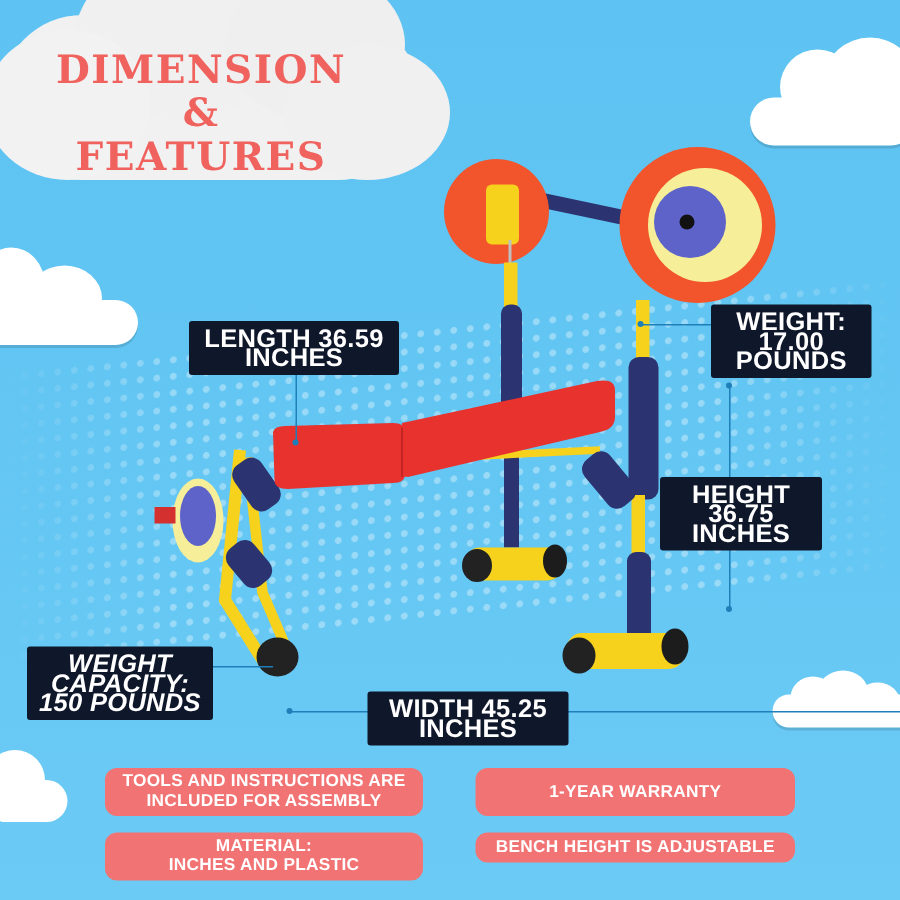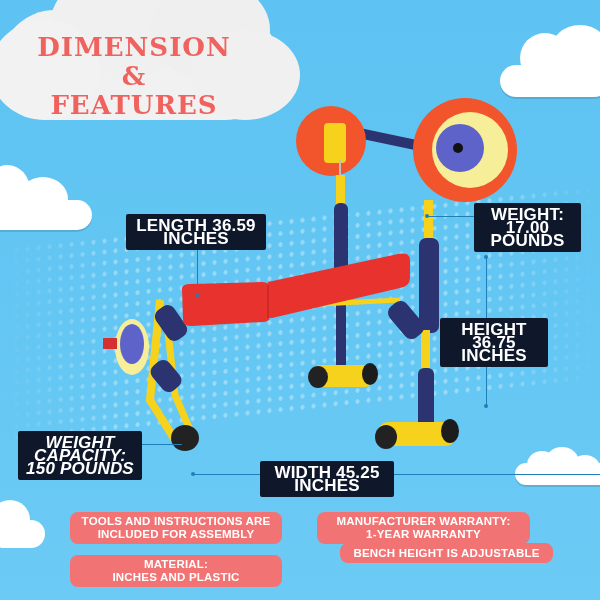--- a/index.html
+++ b/index.html
@@ -129,29 +129,28 @@
 </div>
 
 <div class="line" style="left:140px;top:444px;width:42px;height:1px;"></div>
 <div class="label" style="left:18px;top:431px;width:112px;font-style:italic;">
   <div>WEIGHT CAPACITY:</div>
   <div>150 POUNDS</div>
 </div>
 
 <div class="line" style="left:192px;top:474px;width:410px;height:1px;"></div>
 <div class="dot" style="left:191px;top:472px;"></div>
-<div class="label" style="left:260px;top:461px;width:122px;">WIDTH 45.25 INCHES</div>
+<div class="label" style="left:245px;top:461px;width:122px;">WIDTH 45.25 INCHES</div>
 
 <div class="feat" style="left:70px;top:512px;width:212px;height:32px;">
   <div>TOOLS AND INSTRUCTIONS ARE</div>
   <div>INCLUDED FOR ASSEMBLY</div>
 </div>
 <div class="feat" style="left:317px;top:512px;width:213px;height:32px;">
-  <div>MANUFACTURER WARRANTY:</div>
   <div>1-YEAR WARRANTY</div>
 </div>
 <div class="feat" style="left:70px;top:555px;width:212px;height:32px;">
   <div>MATERIAL:</div>
   <div>INCHES AND PLASTIC</div>
 </div>
-<div class="feat" style="left:317px;top:543px;width:213px;height:20px;margin-left:23px;">
+<div class="feat" style="left:317px;top:555px;width:213px;height:20px;">
   <div>BENCH HEIGHT IS ADJUSTABLE</div>
 </div>
 
 </body></html>

